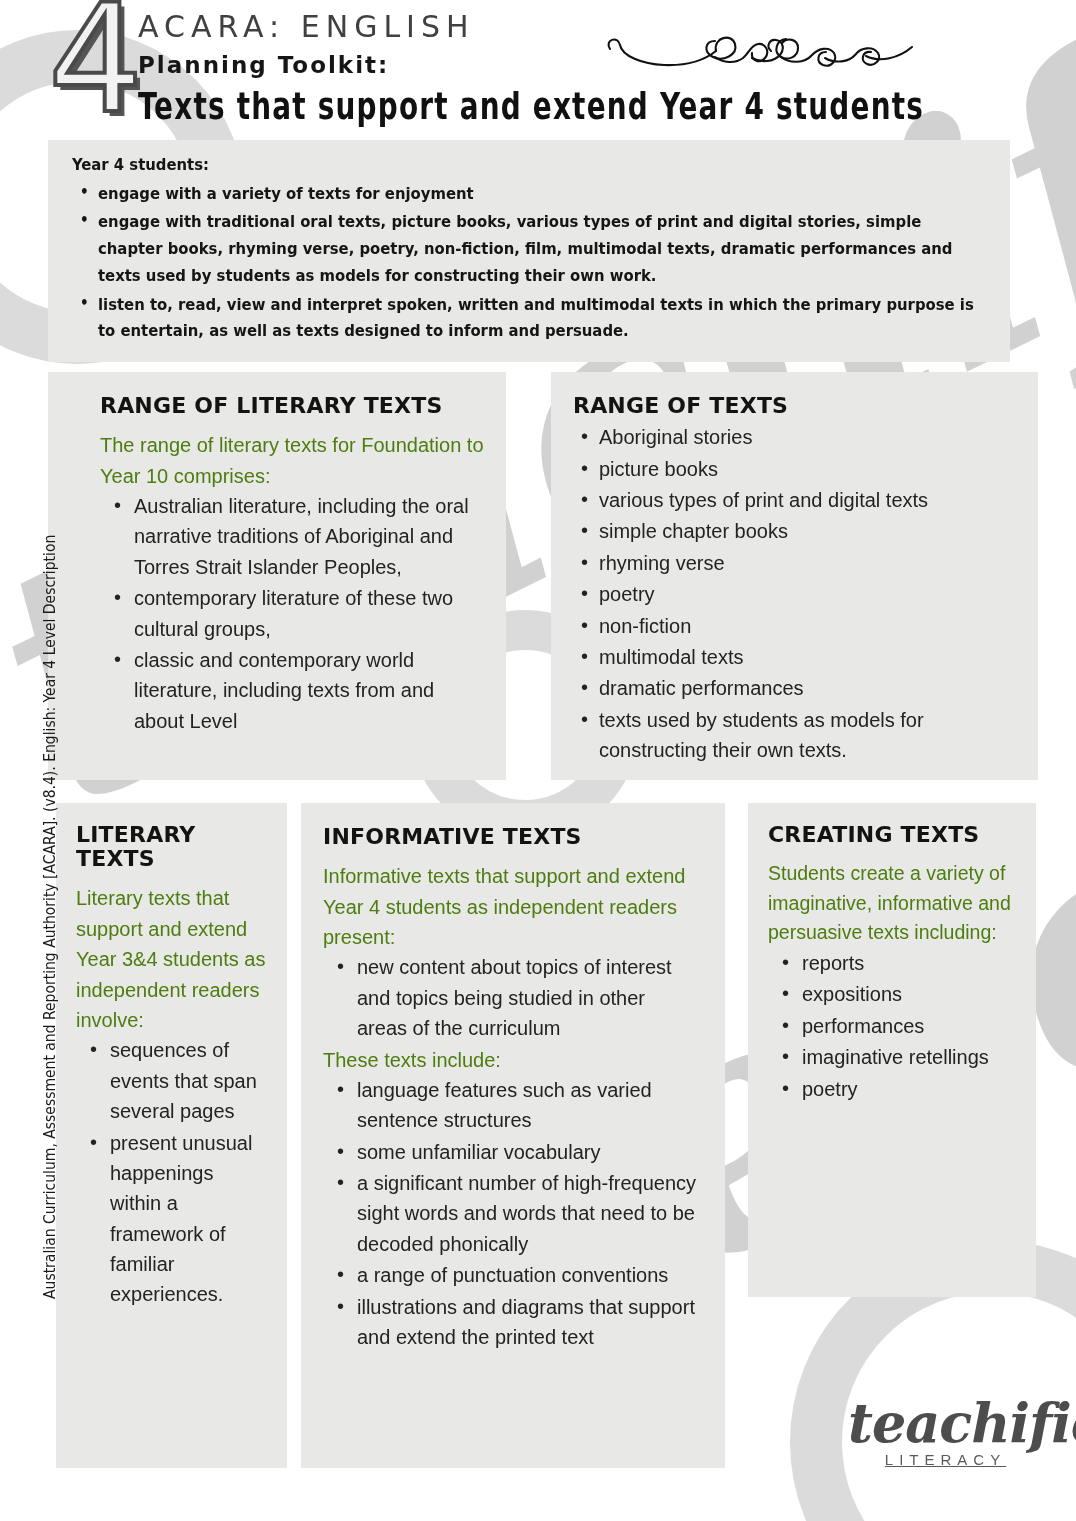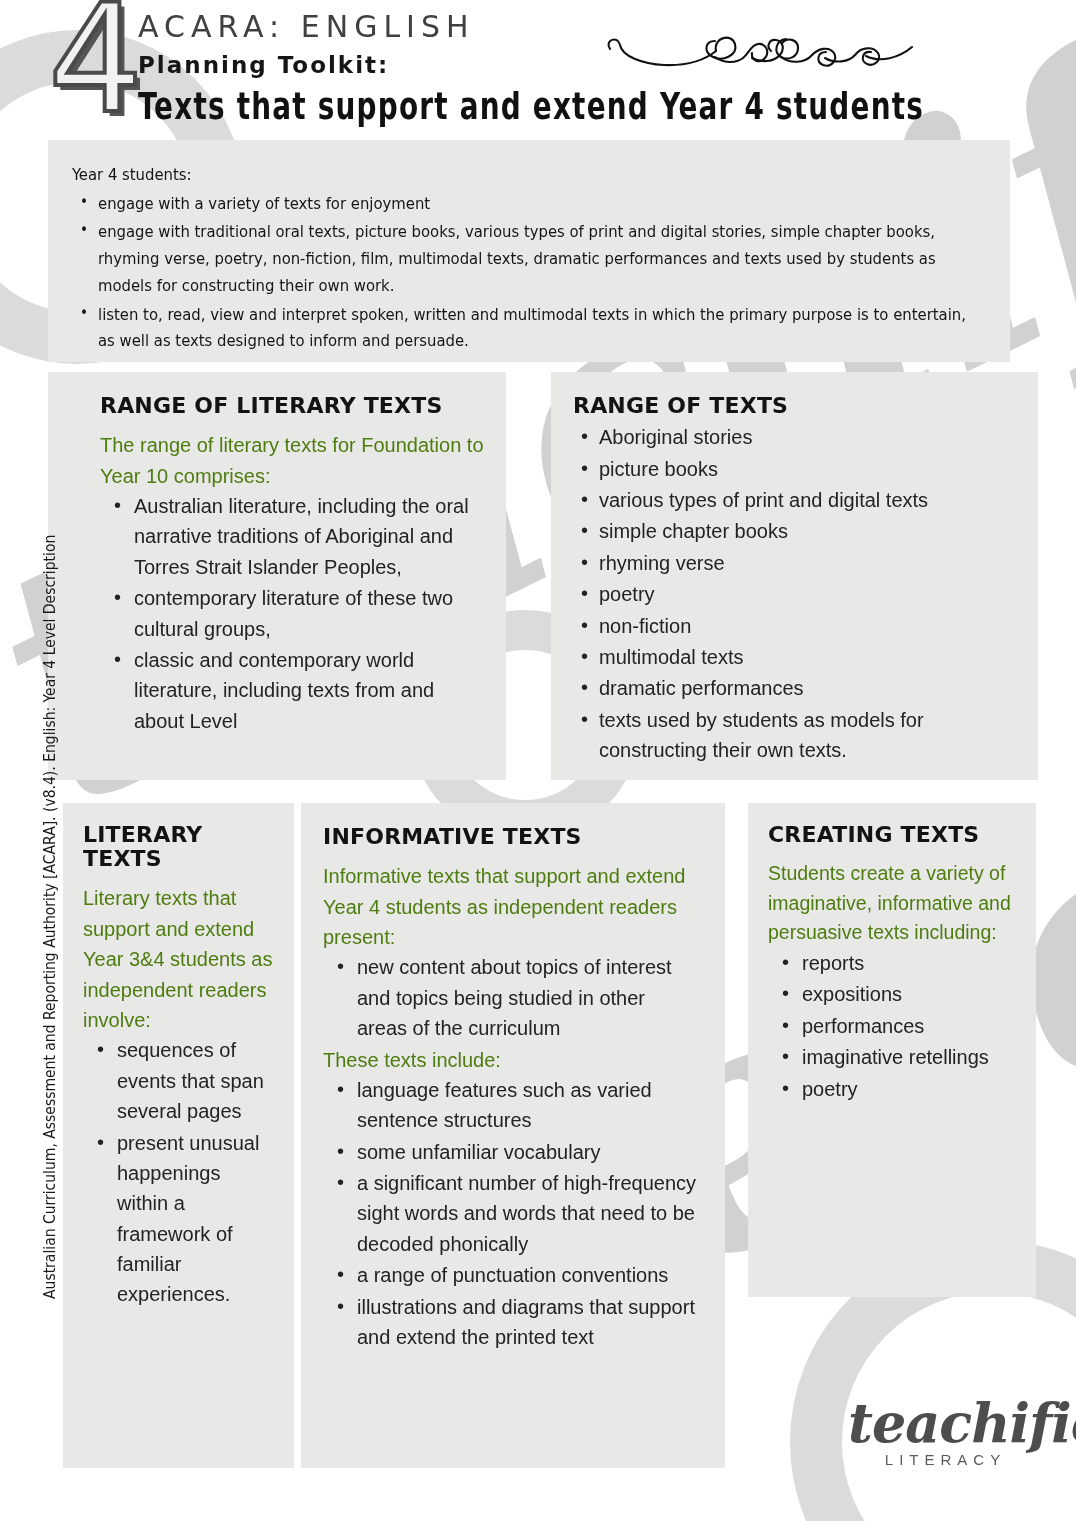--- a/index.html
+++ b/index.html
@@ -137,44 +137,44 @@
   .panel {
     position: absolute;
     background: #e8e8e6;
     z-index: 2;
     box-sizing: border-box;
   }
 
   
   #intro-panel { left: 48px; top: 140px; width: 962px; height: 222px; }
   .intro-body {
-    padding: 22px 30px 0 24px;
+    padding: 12px 30px 0 24px;
     font-family: "DejaVu Sans Condensed", "DejaVu Sans", sans-serif;
-    font-weight: 400;
+    font-weight: 700;
     font-size: 16.5px;
     color: #151515;
     line-height: 1.62;
   }
   .intro-lead { margin: 0 0 2px 0; }
   .intro-list { margin: 0; padding-left: 26px; list-style: none; }
   .intro-list li { position: relative; margin-bottom: 2px; }
   .intro-list li::before {
     content: "•";
     position: absolute;
     left: -18px;
     top: -1px;
     font-size: 15px;
   }
 
   
   #range-lit-panel  { left: 48px;  top: 372px; width: 458px; height: 408px; padding-left: 30px; }
   #range-texts-panel{ left: 551px; top: 372px; width: 487px; height: 408px; }
 
   
-  #literary-panel   { left: 63px;  top: 803px; width: 231px; height: 665px; }
+  #literary-panel   { left: 56px;  top: 803px; width: 231px; height: 665px; }
   #informative-panel{ left: 301px; top: 803px; width: 424px; height: 665px; }
   #creating-panel   { left: 748px; top: 803px; width: 288px; height: 494px; }
 
   .panel-pad { padding: 20px 20px 16px 20px; }
   .panel-pad-lg { padding: 22px 22px 16px 22px; }
 
   h2.panel-title {
     margin: 0 0 12px 0;
     font-family: "DejaVu Sans", sans-serif;
     font-size: 22px;
@@ -234,20 +234,21 @@
     line-height: .95;
     letter-spacing: -1px;
   }
   .logo-sub {
     font-family: "Liberation Sans", sans-serif;
     font-size: 15px;
     letter-spacing: 6px;
     color: #5a5a5a;
     margin-top: 2px;
     padding-left: 5px;
+    text-decoration: underline;
   }
 </style>
 </head>
 <body>
 
 <div id="page">
 
   <div class="watermark-layer">
     <div class="wm-c wm-c1"></div>
     <div class="wm-c wm-c3"></div>

